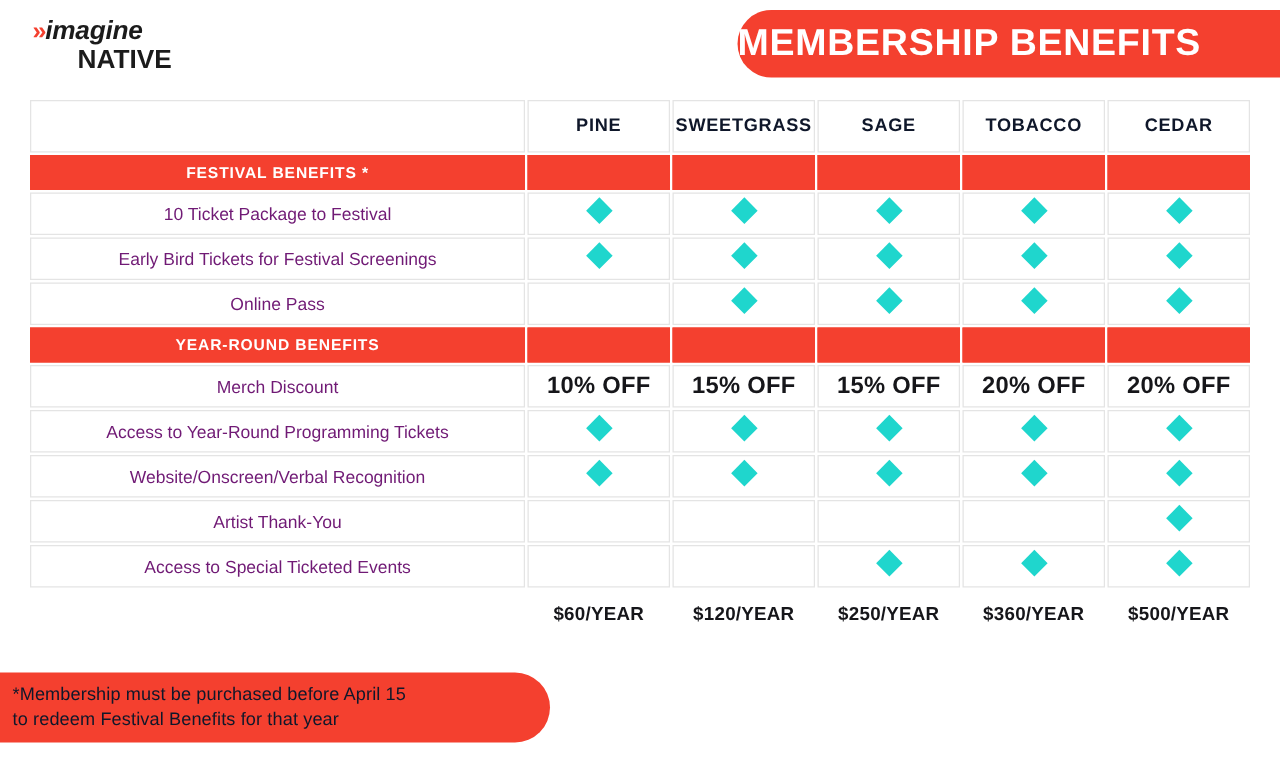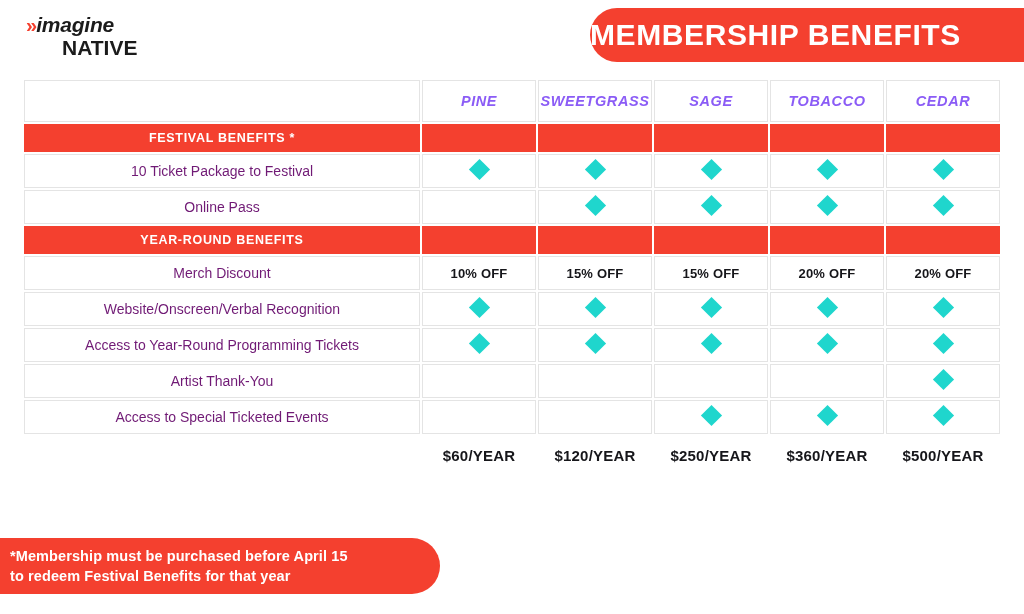--- a/index.html
+++ b/index.html
@@ -100,23 +100,22 @@
   col.label-col { width: 396px; }
   col.tier-col  { width: 114px; }
 
   th.corner-empty {
     background: #ffffff;
     border: 1px solid #e4e4e4;
   }
   th.tier-head {
     font-size: 14.5px;
     font-weight: bold;
-    color: #8b5cf6;
+    color: #0f172a;
     letter-spacing: 0.6px;
-    font-style: italic;
   }
   tr.head-row td, tr.head-row th { height: 42px; }
 
   tr.section-row td {
     background: #f4402f;
     border: 1px solid #f4402f;
     height: 28px;
   }
   tr.section-row td.section-label {
     color: #ffffff;
@@ -133,21 +132,21 @@
   td.cell { position: relative; }
 
   .diamond {
     display: inline-block;
     width: 15px;
     height: 15px;
     background: #1fd6cd;
     transform: rotate(45deg);
   }
   td.discount {
-    font-size: 13px;
+    font-size: 19px;
     font-weight: bold;
     color: #16161a;
     letter-spacing: 0.2px;
   }
 
   tr.price-row td {
     border: none;
     background: transparent;
     height: 38px;
     font-size: 15px;
@@ -165,23 +164,23 @@
     height: 56px;
     background: #f4402f;
     border-top-right-radius: 28px;
     border-bottom-right-radius: 28px;
     display: flex;
     flex-direction: column;
     justify-content: center;
     padding-left: 10px;
   }
   .footnote div {
-    color: #ffffff;
+    color: #0f172a;
     font-size: 14.5px;
-    font-weight: bold;
+    font-weight: normal;
     line-height: 20px;
     letter-spacing: 0.1px;
   }
 </style>
 </head>
 <body>
 
 <div class="page">
 
   <div class="header">
@@ -223,20 +222,28 @@
           </tr>
           <tr>
             <td class="benefit-label">10 Ticket Package to Festival</td>
             <td class="cell"><span class="diamond"></span></td>
             <td class="cell"><span class="diamond"></span></td>
             <td class="cell"><span class="diamond"></span></td>
             <td class="cell"><span class="diamond"></span></td>
             <td class="cell"><span class="diamond"></span></td>
           </tr>
           <tr>
+            <td class="benefit-label">Early Bird Tickets for Festival Screenings</td>
+            <td class="cell"><span class="diamond"></span></td>
+            <td class="cell"><span class="diamond"></span></td>
+            <td class="cell"><span class="diamond"></span></td>
+            <td class="cell"><span class="diamond"></span></td>
+            <td class="cell"><span class="diamond"></span></td>
+          </tr>
+          <tr>
             <td class="benefit-label">Online Pass</td>
             <td class="cell"></td>
             <td class="cell"><span class="diamond"></span></td>
             <td class="cell"><span class="diamond"></span></td>
             <td class="cell"><span class="diamond"></span></td>
             <td class="cell"><span class="diamond"></span></td>
           </tr>
           <tr class="section-row">
             <td class="section-label">YEAR-ROUND BENEFITS</td>
             <td></td>
@@ -247,29 +254,29 @@
           </tr>
           <tr>
             <td class="benefit-label">Merch Discount</td>
             <td class="discount">10% OFF</td>
             <td class="discount">15% OFF</td>
             <td class="discount">15% OFF</td>
             <td class="discount">20% OFF</td>
             <td class="discount">20% OFF</td>
           </tr>
           <tr>
+            <td class="benefit-label">Access to Year-Round Programming Tickets</td>
+            <td class="cell"><span class="diamond"></span></td>
+            <td class="cell"><span class="diamond"></span></td>
+            <td class="cell"><span class="diamond"></span></td>
+            <td class="cell"><span class="diamond"></span></td>
+            <td class="cell"><span class="diamond"></span></td>
+          </tr>
+          <tr>
             <td class="benefit-label">Website/Onscreen/Verbal Recognition</td>
-            <td class="cell"><span class="diamond"></span></td>
-            <td class="cell"><span class="diamond"></span></td>
-            <td class="cell"><span class="diamond"></span></td>
-            <td class="cell"><span class="diamond"></span></td>
-            <td class="cell"><span class="diamond"></span></td>
-          </tr>
-          <tr>
-            <td class="benefit-label">Access to Year-Round Programming Tickets</td>
             <td class="cell"><span class="diamond"></span></td>
             <td class="cell"><span class="diamond"></span></td>
             <td class="cell"><span class="diamond"></span></td>
             <td class="cell"><span class="diamond"></span></td>
             <td class="cell"><span class="diamond"></span></td>
           </tr>
           <tr>
             <td class="benefit-label">Artist Thank-You</td>
             <td class="cell"></td>
             <td class="cell"></td>

